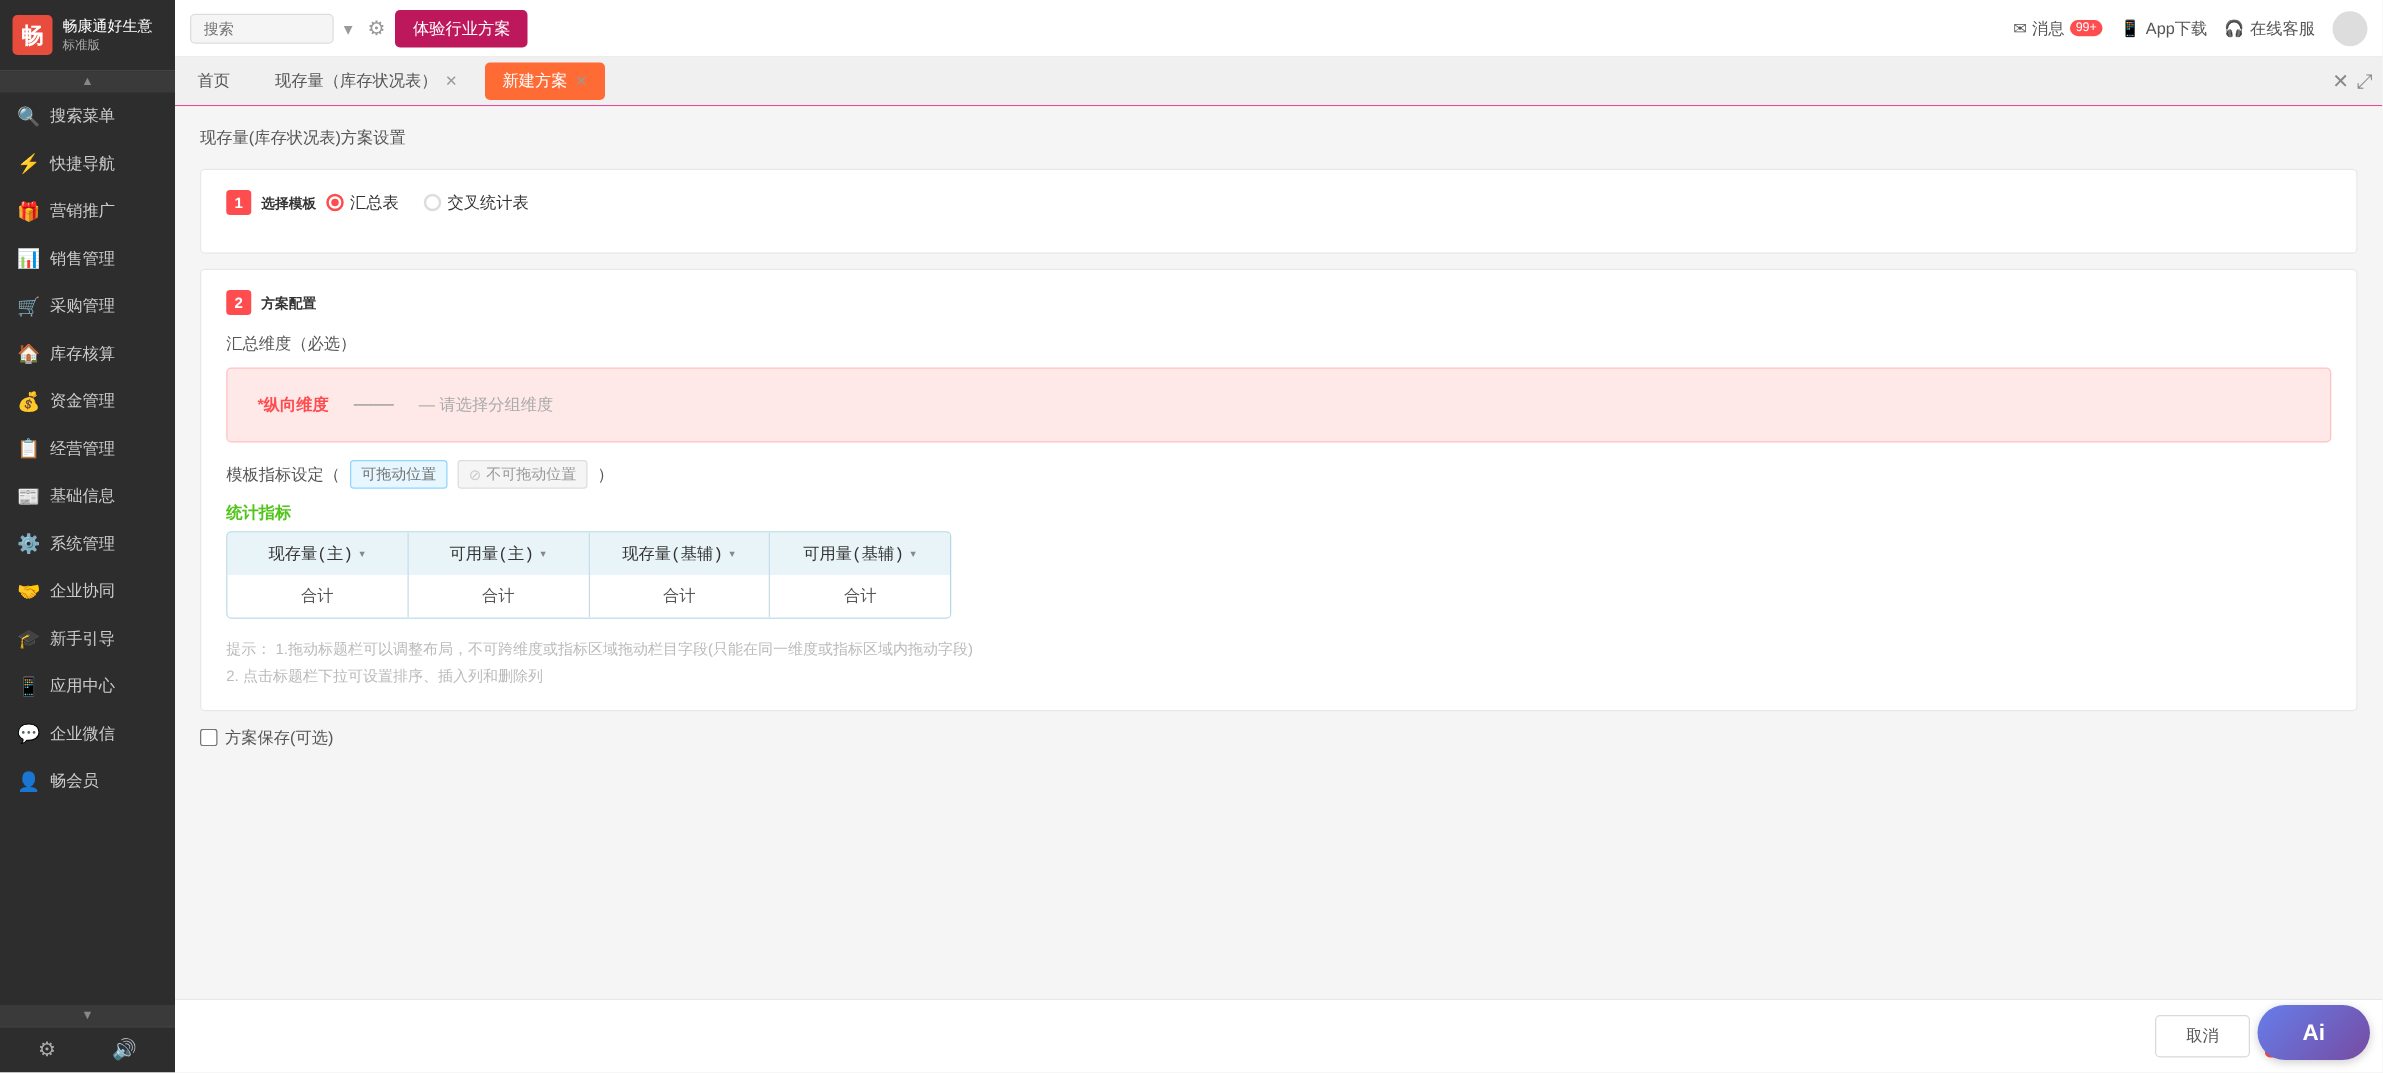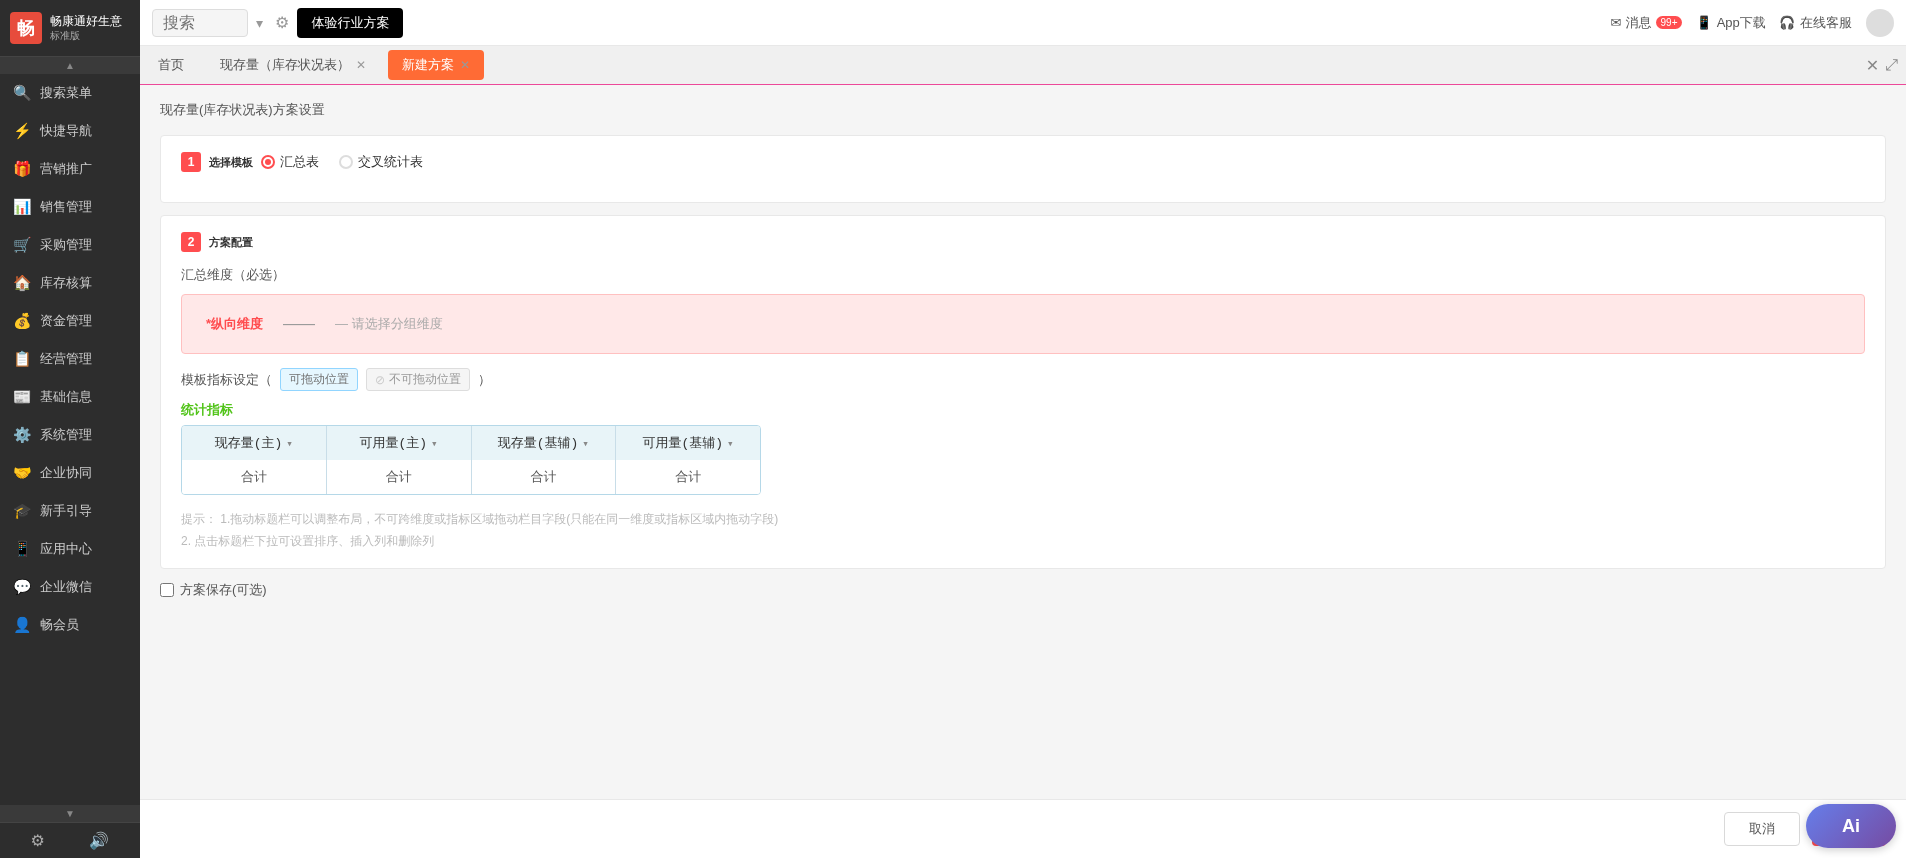--- a/index.html
+++ b/index.html
@@ -57,26 +57,26 @@
       background: #fff;
       height: 46px;
       display: flex; align-items: center; justify-content: space-between;
       padding: 0 12px;
       border-bottom: 1px solid #e8e8e8;
       flex-shrink: 0;
     }
     .topbar-left { display: flex; align-items: center; gap: 8px; }
     .topbar-search {
       background: #f5f5f5; border: 1px solid #ddd; border-radius: 4px;
-      padding: 4px 10px; font-size: 16px; color: #be185d; width: 96px;
+      padding: 4px 10px; font-size: 12px; color: #be185d; width: 115px;
     }
     .topbar-arrow { color: #999; font-size: 14px; cursor: pointer; }
     .topbar-gear { color: #999; font-size: 16px; cursor: pointer; margin-left: 4px; }
     .topbar-btn {
-      background: #000000; color: white; border: none; border-radius: 4px;
+      background: #be185d; color: white; border: none; border-radius: 4px;
       padding: 6px 14px; cursor: pointer; font-size: 13px;
     }
     .topbar-right { display: flex; align-items: center; gap: 14px; }
     .topbar-right-item { display: flex; align-items: center; gap: 4px; color: #555; font-size: 13px; cursor: pointer; }
     .badge {
       background: #ff4d4f; color: white; border-radius: 10px;
       font-size: 10px; padding: 1px 5px; min-width: 20px; text-align: center;
     }
     .topbar-avatar { width: 28px; height: 28px; background: #ddd; border-radius: 14px; }
 

